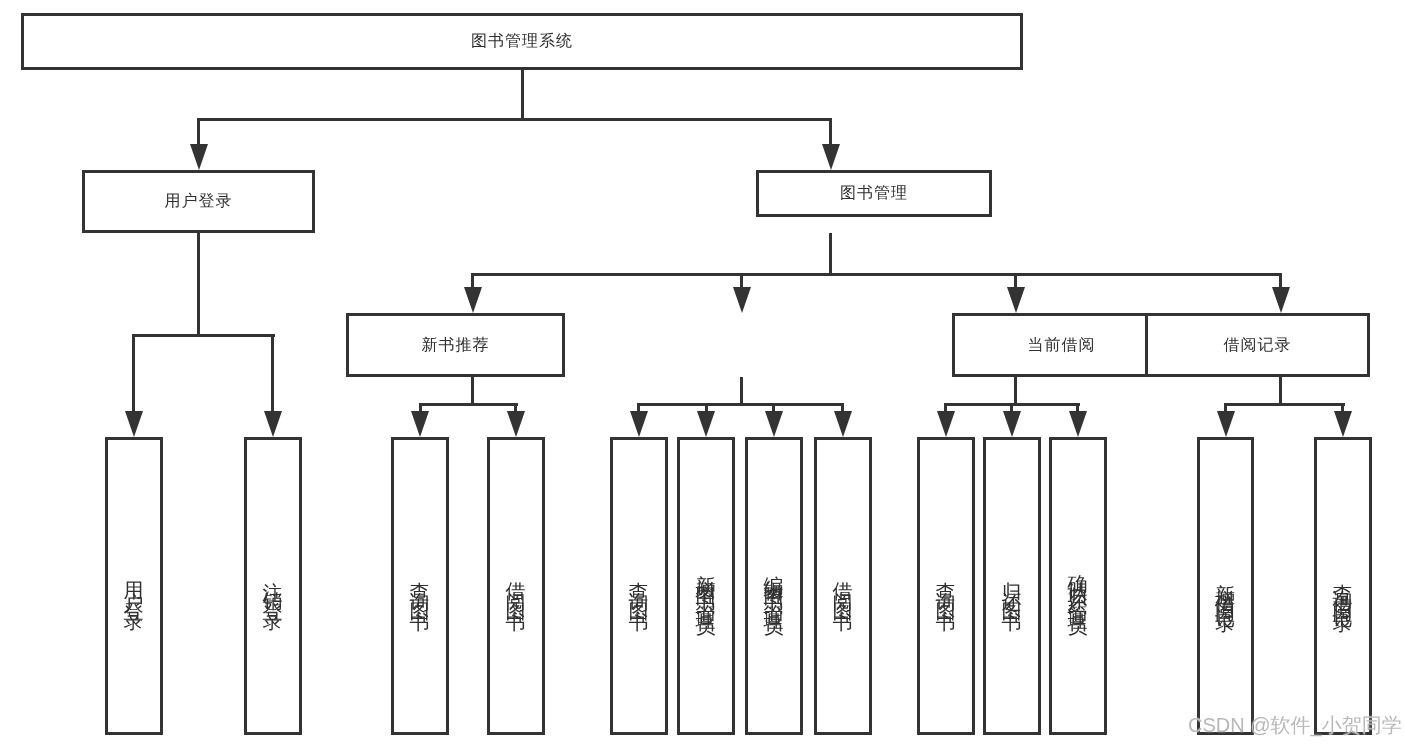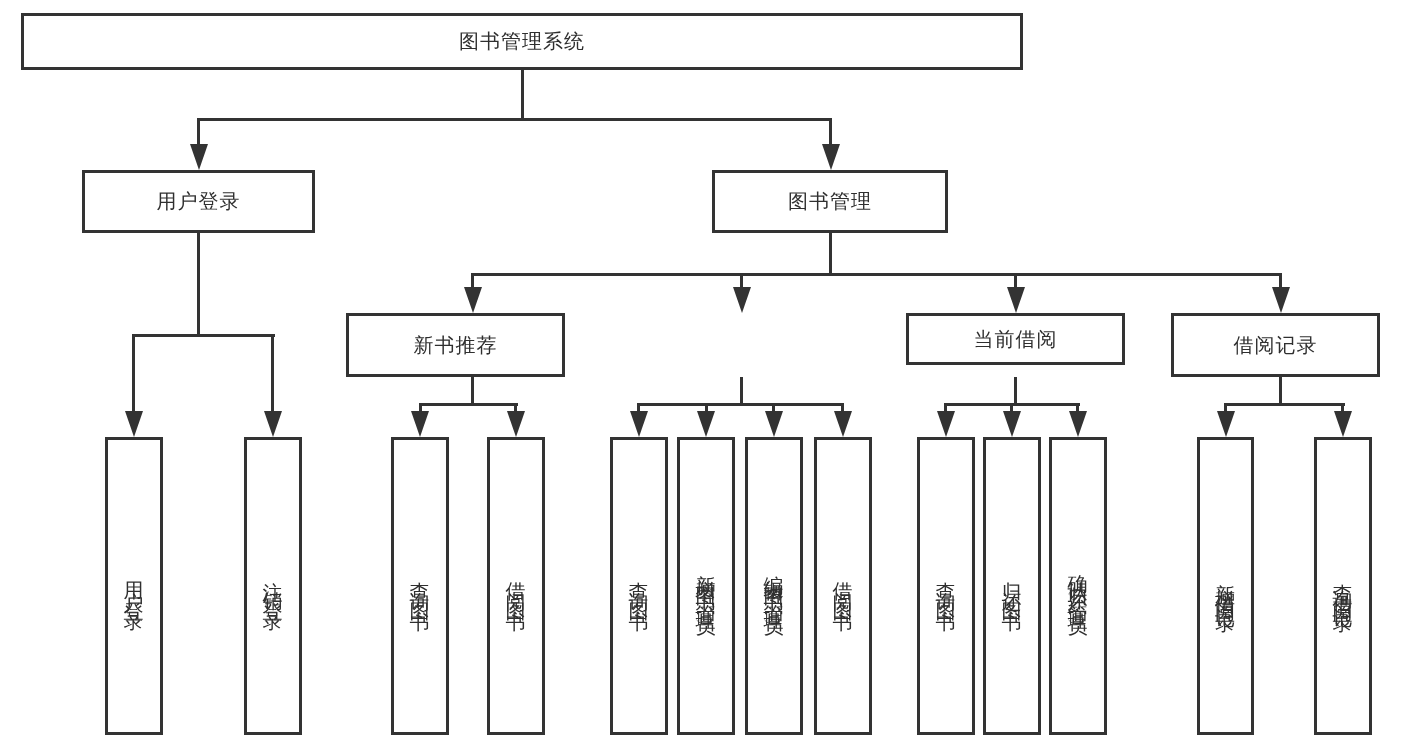--- a/index.html
+++ b/index.html
@@ -19,21 +19,21 @@
   }
   
   .box{
     position:absolute;
     border:3px solid var(--line);
     background:#fff;
     box-sizing:border-box;
     display:flex;align-items:center;justify-content:center;
   }
   .box .lbl{
-    font-size:20px;
+    font-size:16px;
     letter-spacing:1px;
     color:var(--text);
     white-space:nowrap;
   }
   .box.leaf .lbl{
     writing-mode:vertical-rl;
     text-orientation:mixed;
     letter-spacing:10px;
     font-size:20px;
     white-space:normal;
@@ -72,21 +72,21 @@
   <div class="vl" style="left:521px;top:70px;height:48px"></div>
   <div class="hl" style="left:197px;top:118px;width:635px"></div>
   <div class="vl" style="left:197px;top:118px;height:30px"></div>
   <div class="ar" style="left:190px;top:144px"></div>
   <div class="vl" style="left:829px;top:118px;height:30px"></div>
   <div class="ar" style="left:822px;top:144px"></div>
 
   <div class="box" style="left:82px;top:170px;width:233px;height:63px">
     <span class="lbl">用户登录</span>
   </div>
-  <div class="box" style="left:712px;top:170px;width:236px;height:63px">
+  <div class="box" style="left:756px;top:170px;width:236px;height:47px">
     <span class="lbl">图书管理</span>
   </div>
 
   <div class="vl" style="left:197px;top:233px;height:103px"></div>
   <div class="hl" style="left:132px;top:334px;width:143px"></div>
   <div class="vl" style="left:132px;top:334px;height:79px"></div>
   <div class="ar" style="left:125px;top:411px"></div>
   <div class="vl" style="left:271px;top:334px;height:79px"></div>
   <div class="ar" style="left:264px;top:411px"></div>
 
@@ -97,24 +97,24 @@
   <div class="vl" style="left:740px;top:273px;height:16px"></div>
   <div class="ar" style="left:733px;top:287px"></div>
   <div class="vl" style="left:1014px;top:273px;height:16px"></div>
   <div class="ar" style="left:1007px;top:287px"></div>
   <div class="vl" style="left:1279px;top:273px;height:16px"></div>
   <div class="ar" style="left:1272px;top:287px"></div>
 
   <div class="box" style="left:346px;top:313px;width:219px;height:64px">
     <span class="lbl">新书推荐</span>
   </div>
-  <div class="box" style="left:906px;top:313px;width:219px;height:52px">
+  <div class="box" style="left:952px;top:313px;width:219px;height:64px">
     <span class="lbl">当前借阅</span>
   </div>
-  <div class="box" style="left:1171px;top:313px;width:209px;height:64px">
+  <div class="box" style="left:1145px;top:313px;width:225px;height:64px">
     <span class="lbl">借阅记录</span>
   </div>
 
   <div class="vl" style="left:471px;top:377px;height:28px"></div>
   <div class="hl" style="left:419px;top:403px;width:99px"></div>
   <div class="vl" style="left:419px;top:403px;height:10px"></div>
   <div class="ar" style="left:411px;top:411px"></div>
   <div class="vl" style="left:514px;top:403px;height:10px"></div>
   <div class="ar" style="left:507px;top:411px"></div>
 
@@ -182,14 +182,15 @@
     <span class="lbl">确认归还（管理员）</span>
   </div>
 
   <div class="box leaf long" style="left:1197px;top:437px;width:57px;height:298px">
     <span class="lbl">新增借阅记录</span>
   </div>
   <div class="box leaf long" style="left:1314px;top:437px;width:58px;height:298px">
     <span class="lbl">查询借阅记录</span>
   </div>
 
+  <div class="watermark">CSDN @软件_小贺同学</div>
 
 </div>
 
 </body></html>

